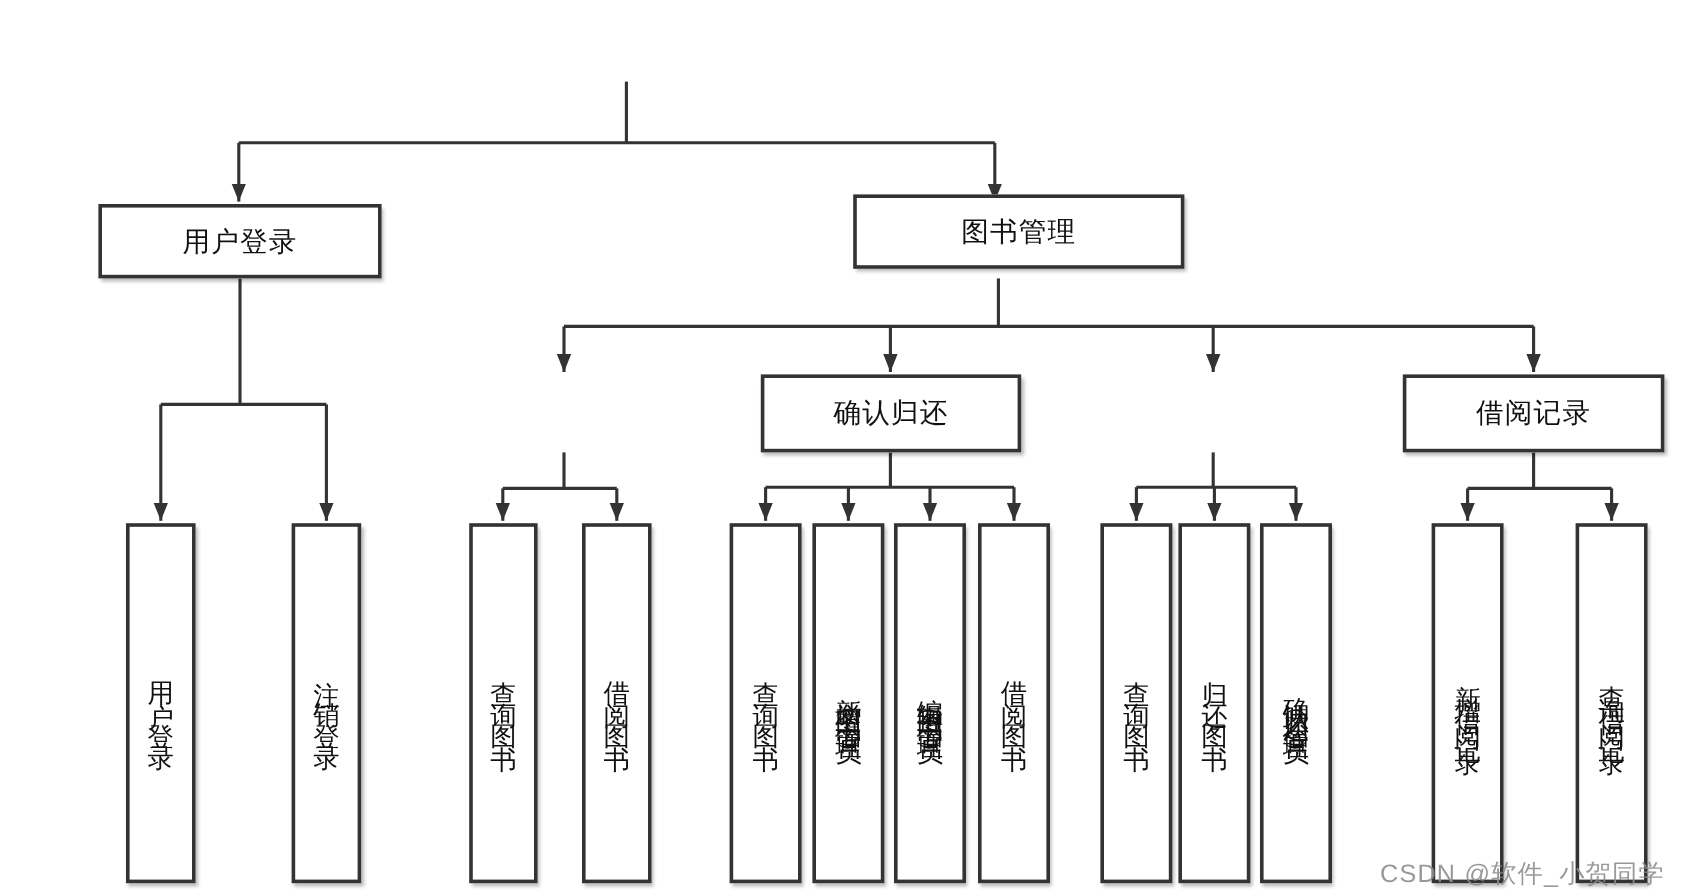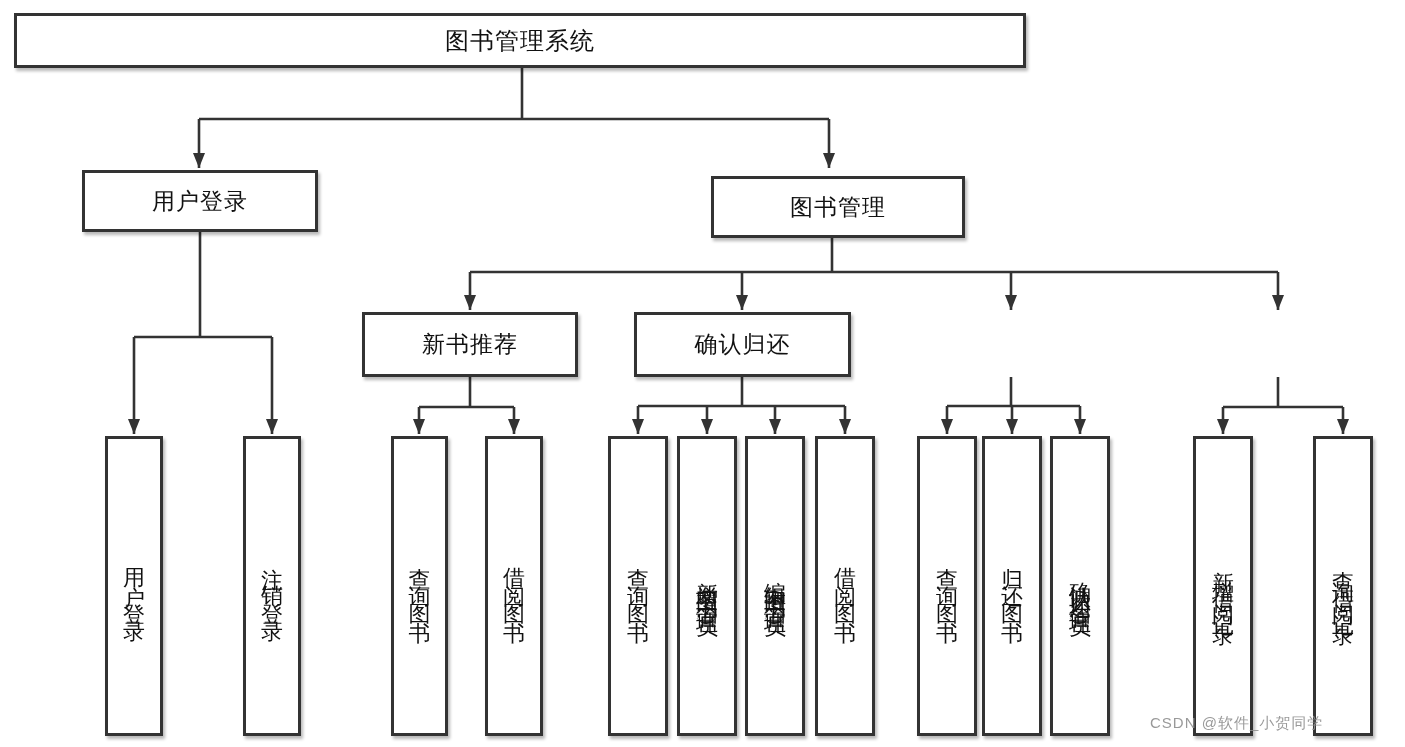--- a/index.html
+++ b/index.html
@@ -29,21 +29,21 @@
   .box.root{font-size:24px;}
   .box.v span{
     writing-mode:vertical-rl;text-orientation:mixed;
     font-size:22px;line-height:1;white-space:nowrap;
   }
   .box.v.sp-wide span{letter-spacing:18px;}
   .box.v.sp-mid span{letter-spacing:11px;}
   .box.v.sp-tight span{letter-spacing:5px;}
   .watermark{
     position:absolute;left:1150px;top:714px;z-index:3;
-    font-size:15px;color:var(--wm);opacity:0.9;letter-spacing:1px;
+    font-size:21px;color:var(--wm);opacity:0.9;letter-spacing:1px;
     white-space:nowrap;
   }
 </style>
 </head>
 <body>
 
 <div class="stage">
 
   <svg class="wires" viewBox="0 0 1405 747" xmlns="http://www.w3.org/2000/svg" aria-hidden="true">
     <defs>
@@ -86,34 +86,33 @@
     <path class="connector" d="M947 406 L947 434" marker-end="url(#arr)"></path>
     <path class="connector" d="M1012 406 L1012 434" marker-end="url(#arr)"></path>
     <path class="connector" d="M1080 406 L1080 434" marker-end="url(#arr)"></path>
 
     <path class="connector" d="M1278 377 L1278 407"></path>
     <path class="connector" d="M1223 407 L1343 407"></path>
     <path class="connector" d="M1223 407 L1223 434" marker-end="url(#arr)"></path>
     <path class="connector" d="M1343 407 L1343 434" marker-end="url(#arr)"></path>
   </svg>
 
-  <div class="box h root" style="left:14px;top:13px;width:1012px;height:55px;">图书管理系统</div>
 
   <div class="box h" style="left:82px;top:170px;width:236px;height:62px;">用户登录</div>
-  <div class="box h" style="left:711px;top:176px;width:254px;height:62px;">图书管理</div>
+  <div class="box h" style="left:711px;top:162px;width:276px;height:62px;">图书管理</div>
 
   <div class="box v sp-wide" style="left:105px;top:436px;width:58px;height:300px;">
     <span>用户登录</span>
   </div>
   <div class="box v sp-wide" style="left:243px;top:436px;width:58px;height:300px;">
     <span>注销登录</span>
   </div>
 
-  <div class="box h" style="left:362px;top:312px;width:216px;height:65px;">新书推荐</div>
   <div class="box h" style="left:634px;top:312px;width:217px;height:65px;">确认归还</div>
+  <div class="box h" style="left:1169px;top:312px;width:218px;height:65px;">借阅记录</div>
 
   <div class="box v sp-wide" style="left:391px;top:436px;width:57px;height:300px;">
     <span>查询图书</span>
   </div>
   <div class="box v sp-wide" style="left:485px;top:436px;width:58px;height:300px;">
     <span>借阅图书</span>
   </div>
 
   <div class="box v sp-wide" style="left:608px;top:436px;width:60px;height:300px;">
     <span>查询图书</span>

